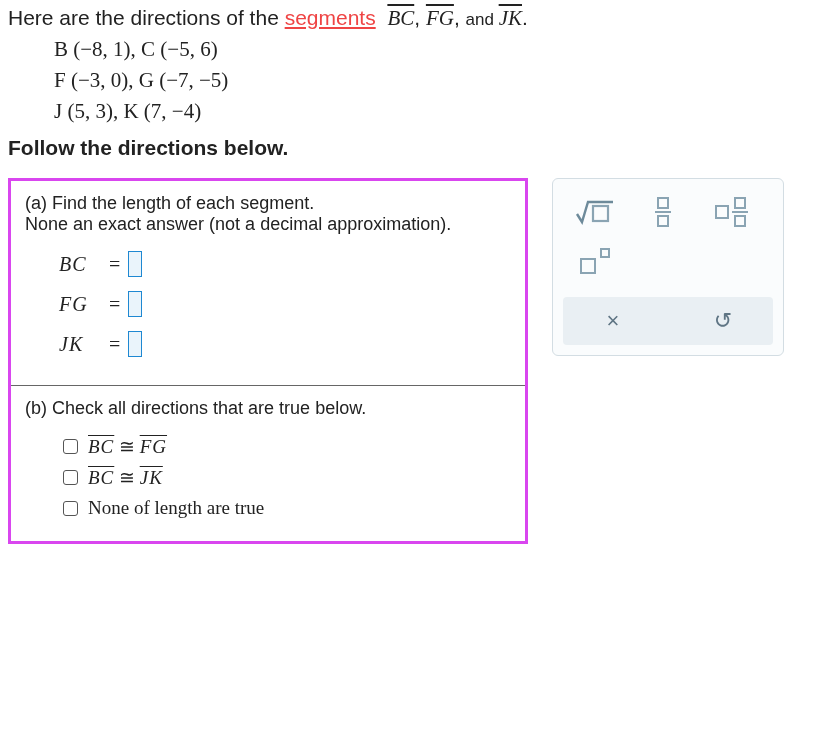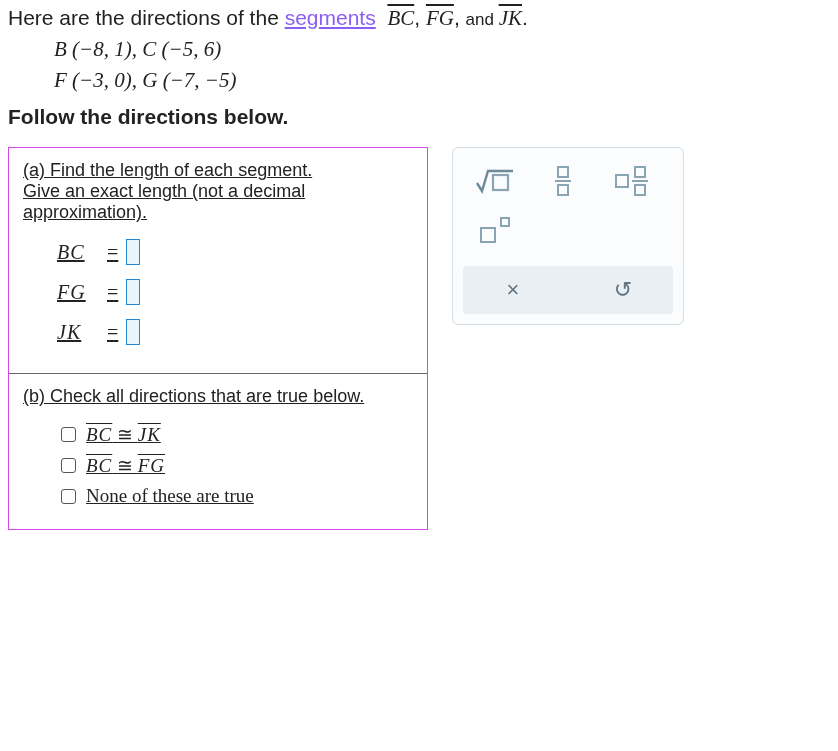--- a/index.html
+++ b/index.html
@@ -5,28 +5,28 @@
   * { box-sizing: border-box; margin: 0; padding: 0; }
   body {
     font-family: Arial, Helvetica, sans-serif;
     font-size: 20px;
     color: #222;
     width: 838px;
     padding: 6px 8px 10px 8px;
     background: #fff;
   }
   .intro-line { font-size: 21px; margin-bottom: 6px; }
-  .segment-link { color: #8b5cf6; text-decoration: underline; }
+  .segment-link { color: #ef4444; text-decoration: underline; }
   .overline { text-decoration: overline; font-style: italic; font-family: 'Times New Roman', serif; }
-  .mathserif { font-family: 'Times New Roman', serif; font-style: italic; }
+  .mathserif { font-family: 'Times New Roman', serif; }
   .coord-list { margin: 4px 0 12px 46px; font-family: 'Times New Roman', serif; font-size: 21px; }
   .coord-list div { margin: 6px 0; }
   .follow-line { font-size: 21px; margin: 10px 0 18px 0; font-weight: bold; }
   .main-row { display: flex; align-items: flex-start; gap: 24px; }
-  .qbox { border: 1px solid #d946ef; width: 420px; text-decoration: underline; }
+  .qbox { border: 3px solid #d946ef; width: 520px; }
   .part-a { border-bottom: 1px solid #666; padding: 12px 14px 14px 14px; }
   .part-b { padding: 12px 14px 14px 14px; }
   .part-head { font-size: 18px; margin-bottom: 16px; }
   .eqrow { display: flex; align-items: center; margin: 14px 0 14px 34px; font-family: 'Times New Roman', serif; font-size: 20px; }
   .eqlabel { min-width: 42px; font-style: italic; letter-spacing: 1px; }
   .eq { margin: 0 8px; }
   .input-slot {
     width: 14px; height: 26px;
     border: 1px solid #1e88d2;
     background: #eaf4fb;
@@ -90,31 +90,32 @@
 <body>
 
 <div class="intro-line">
   <span>Here are the directions of the </span><span class="segment-link">segments</span>
   &nbsp;<span class="overline">BC</span><span>, </span><span class="overline">FG</span><span>, </span><span class="smaller">and </span><span class="overline">JK</span><span>.</span>
 </div>
 
 <div class="coord-list">
   <div class="mathserif">B (−8, 1), C (−5, 6)</div>
   <div class="mathserif">F (−3, 0), G (−7, −5)</div>
+  <div class="mathserif">J (5, 3), K (7, −4)</div>
 </div>
 
 <div class="follow-line">Follow the directions below.</div>
 
 <div class="main-row">
   <div class="qbox">
 
     <div class="part-a">
       <div class="part-head">
         <div>(a) Find the length of each segment.</div>
-        <div>Give an exact length (not a decimal approximation).</div>
+        <div>None an exact answer (not a decimal approximation).</div>
       </div>
       <div class="eqrow">
         <span class="eqlabel">BC</span>
         <span class="eq">=</span>
         <span class="input-slot"></span>
       </div>
       <div class="eqrow">
         <span class="eqlabel">FG</span>
         <span class="eq">=</span>
         <span class="input-slot"></span>
@@ -127,34 +128,34 @@
     </div>
 
     <div class="part-b">
       <div class="part-head">(b) Check all directions that are true below.</div>
       <div class="choices">
         <div class="choice-row">
           <span class="cbox"></span>
           <span class="choice-text">
             <span class="overline">BC</span>
             <span style="font-style:normal;">≅</span>
-            <span class="overline">JK</span>
+            <span class="overline">FG</span>
           </span>
         </div>
         <div class="choice-row">
           <span class="cbox"></span>
           <span class="choice-text">
             <span class="overline">BC</span>
             <span style="font-style:normal;">≅</span>
-            <span class="overline">FG</span>
+            <span class="overline">JK</span>
           </span>
         </div>
         <div class="choice-row">
           <span class="cbox"></span>
-          <span class="choice-text plain">None of these are true</span>
+          <span class="choice-text plain">None of length are true</span>
         </div>
       </div>
     </div>
   </div>
 
   <div class="toolpad">
     <div class="tool-row">
       <div class="tool-btn" title="sqrt-tool">
         <svg class="sqrt-svg" viewBox="0 0 40 28">
           <polyline points="2,16 7,24 13,4 38,4" fill="none" stroke="#6d8a9a" stroke-width="2.4"></polyline>

